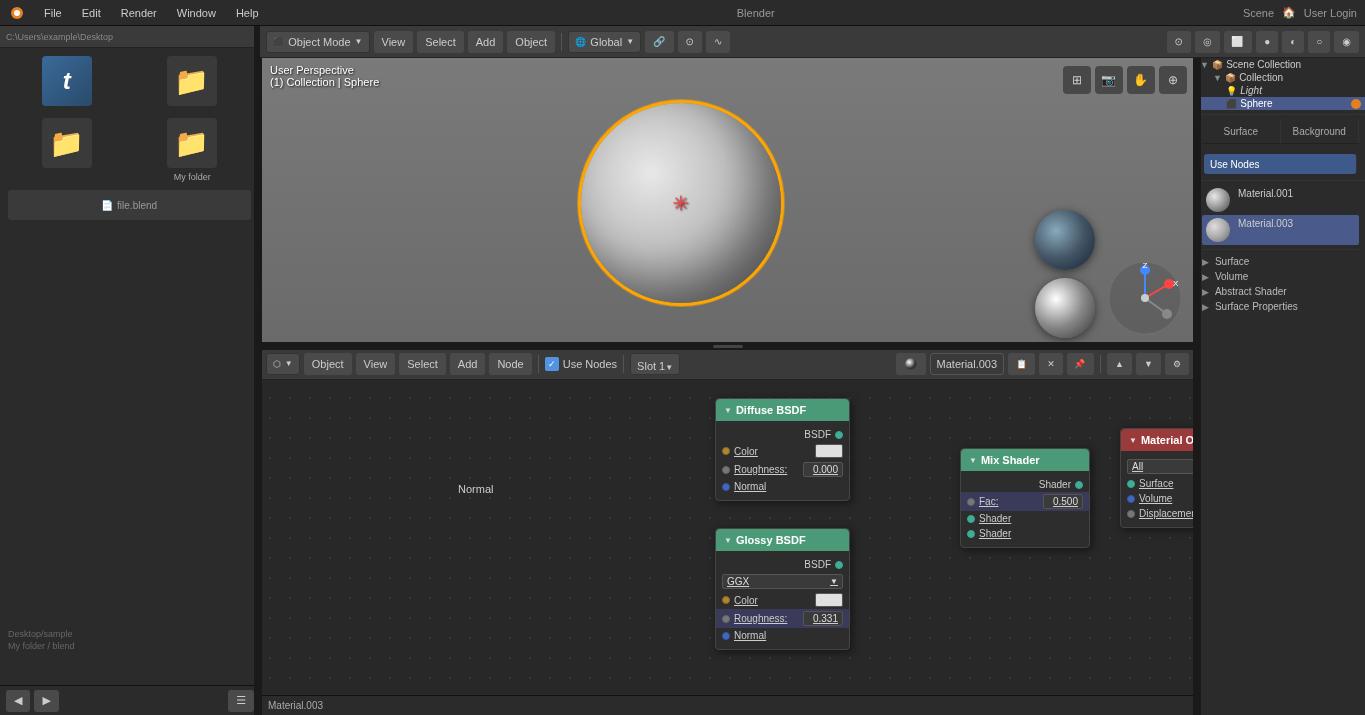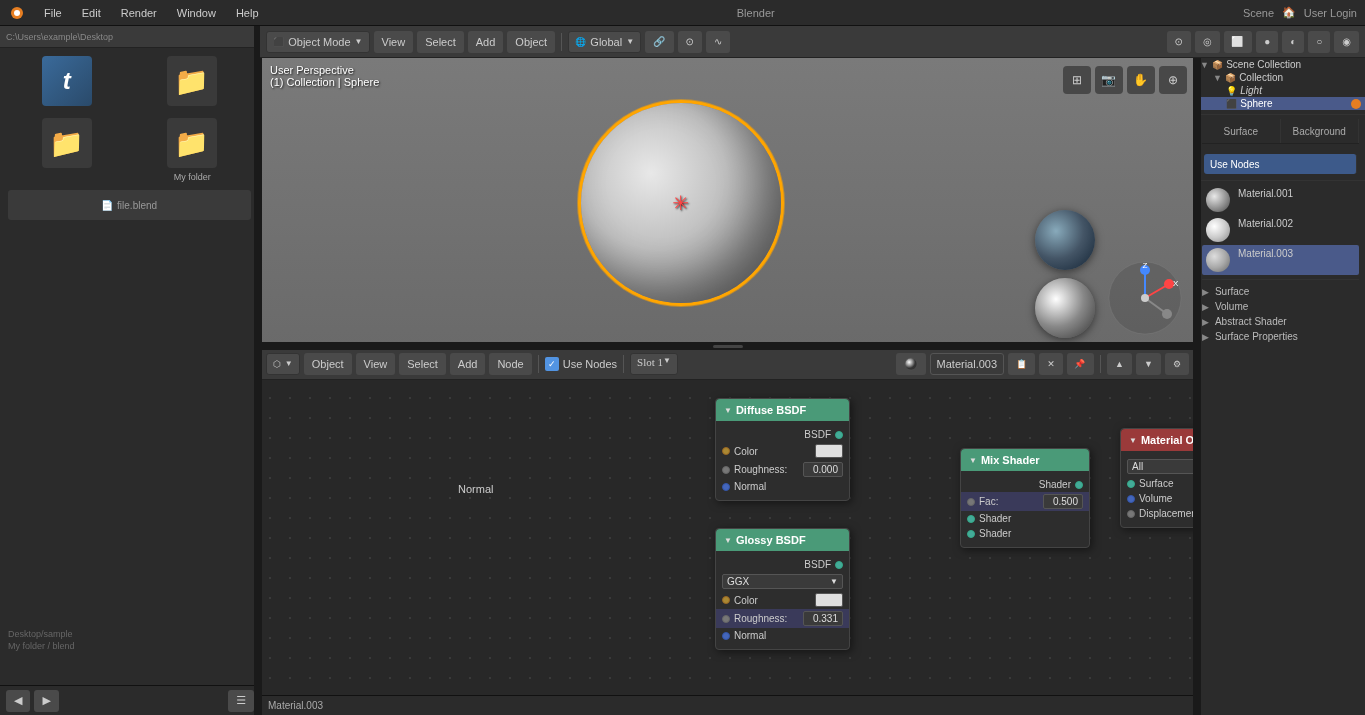--- a/index.html
+++ b/index.html
@@ -354,20 +354,21 @@
     }
     .node-body {
       padding: 6px 0;
     }
     .node-socket-row {
       display: flex;
       align-items: center;
       padding: 2px 6px;
       gap: 4px;
       position: relative;
+      text-decoration: underline;
     }
     .socket {
       width: 8px;
       height: 8px;
       border-radius: 50%;
       flex-shrink: 0;
     }
     .socket-green { background: #4a9 ; border: 1px solid #3a8; }
     .socket-yellow { background: #aa8833; border: 1px solid #996622; }
     .socket-blue { background: #4466bb; border: 1px solid #3355aa; }
@@ -538,24 +539,23 @@
     
     .slot-dropdown {
       background: #4a4a4a;
       border: 1px solid #333;
       color: #ccc;
       padding: 2px 6px;
       border-radius: 3px;
       font-size: 11px;
       height: 22px;
       display: flex;
-      align-items: flex-start;
+      align-items: flex-end;
       gap: 0;
       cursor: pointer;
-      font-family: Liberation Serif, serif;
     }
 
     
     .mat-name-input {
       background: #3a3a3a;
       border: 1px solid #555;
       color: #ccc;
       padding: 2px 6px;
       border-radius: 3px;
       font-size: 11px;
@@ -1037,24 +1037,20 @@
     <div class="right-tab active" style="height:20px;border-radius:3px;font-size:10px;padding:0 6px;justify-content:flex-start;flex:none;width:auto;background:#3d5a8a;">
       Use Nodes
     </div>
   </div>
 
   <div style="padding:4px 6px;">
     <div class="material-list-item">
       <div class="rp-thumb mat1"></div>
       <span>Material.001</span>
     </div>
-    <div class="material-list-item">
-      <div class="rp-thumb mat2"></div>
-      <span>Material.002</span>
-    </div>
     <div class="material-list-item selected">
       <div class="rp-thumb mat3"></div>
       <span>Material.003</span>
     </div>
   </div>
 
   <div style="border-top:1px solid #333;margin: 0 6px;"></div>
 
   <div style="padding:4px 6px;">
     <div class="rp-item">

